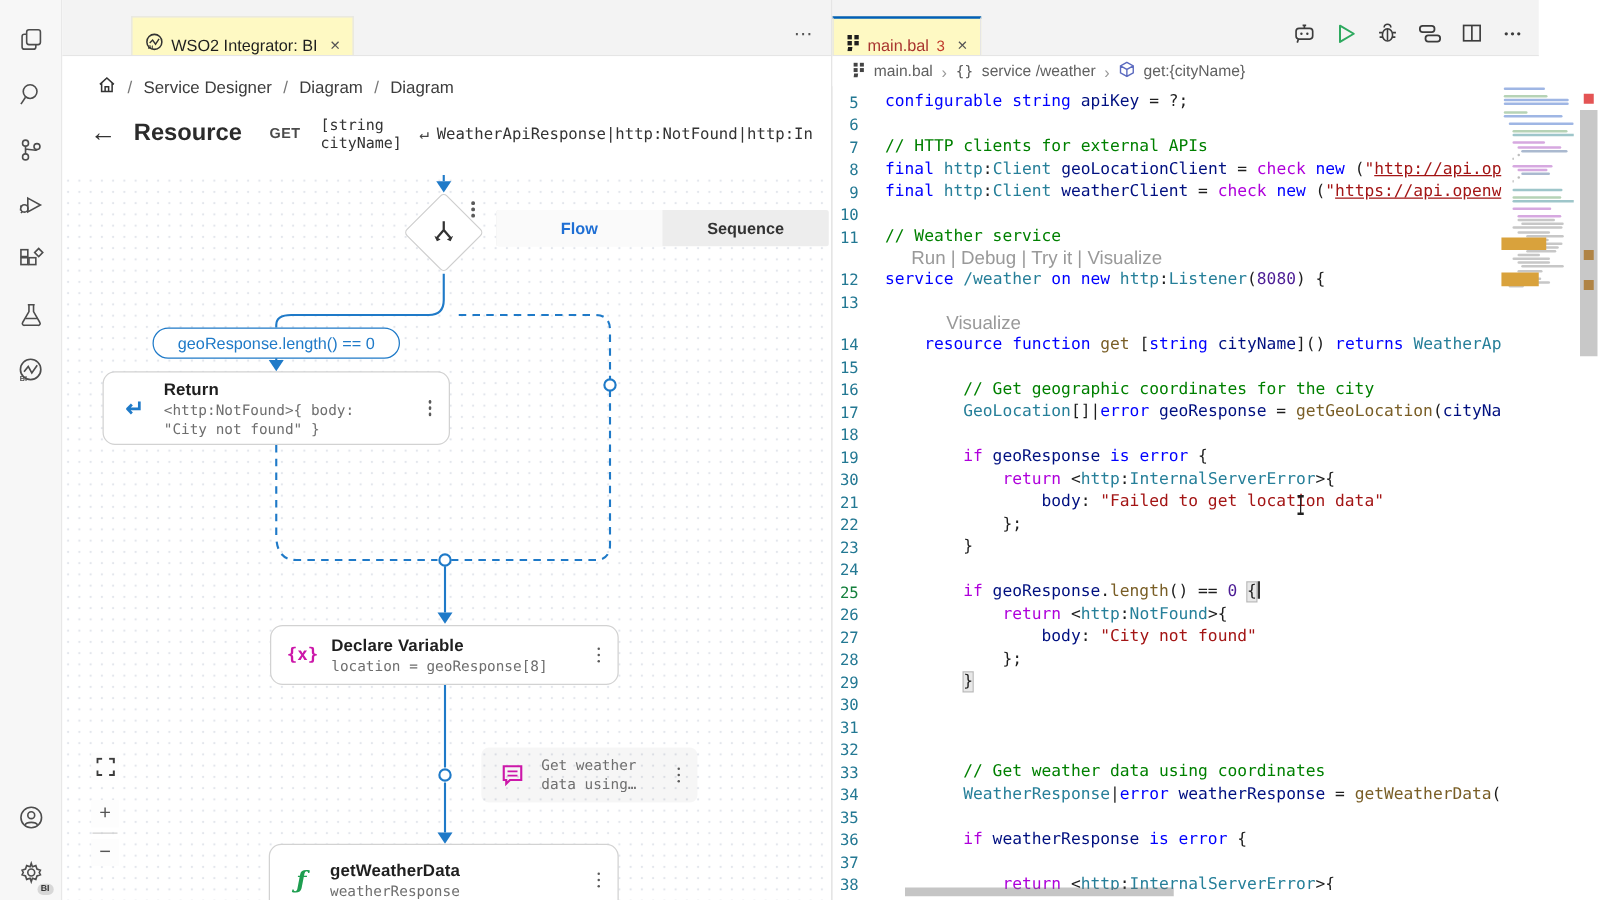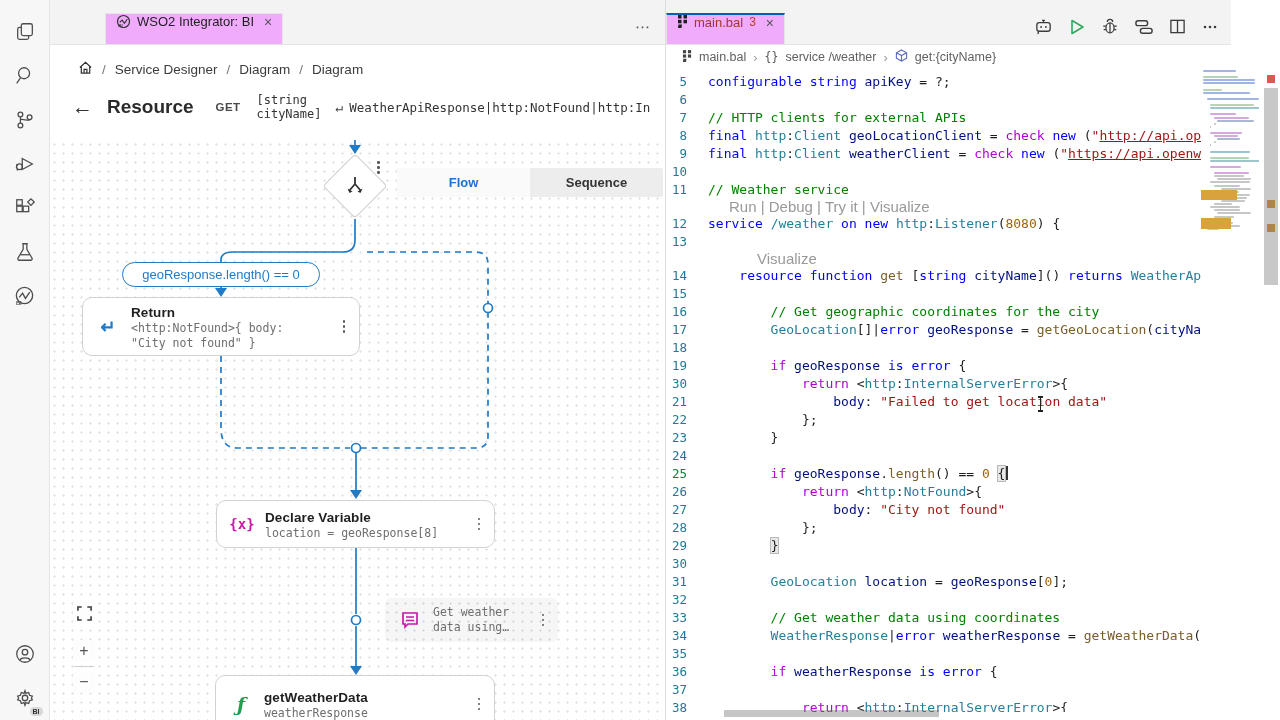--- a/index.html
+++ b/index.html
@@ -7,21 +7,21 @@
   .abs{position:absolute}
   
   #activity-bar{position:absolute;left:0;top:0;width:50px;height:720px;background:#f7f7f7;border-right:1px solid #e3e3e3;display:flex;flex-direction:column;align-items:center;padding-top:10px}
   .ab-item{width:40px;height:44px;display:flex;align-items:center;justify-content:center;color:#4d4d4d;cursor:pointer;position:relative}
   .ab-item svg{stroke:#4d4d4d;fill:none;stroke-width:1.4}
   .ab-spacer{flex:1}
   .ab-badge{position:absolute;right:2px;bottom:4px;background:#d7d7d7;color:#333;font-size:7px;font-weight:700;border-radius:5px;padding:0 3px;line-height:9px}
   
   #panel{position:absolute;left:50px;top:0;width:615px;height:720px;background:#fff}
   .tabbar{position:absolute;left:0;top:0;right:0;height:45px;background:#f3f3f3;border-bottom:1px solid #e5e5e5;display:flex;align-items:flex-end}
-  .tab{height:31px;background:#f0abfc;border:1px solid #e5e5e5;border-bottom:none;display:flex;align-items:flex-start;gap:6px;padding:0 10px;font-size:13px;position:relative}
+  .tab{height:31px;background:#fef9c3;border:1px solid #e5e5e5;border-bottom:none;display:flex;align-items:flex-end;gap:6px;padding:0 10px;font-size:13px;position:relative}
   .tab .close{color:#555;font-size:14px;margin-left:4px;cursor:pointer}
   .tabbar-more{margin-left:auto;margin-bottom:8px;margin-right:14px;color:#555;font-size:15px;letter-spacing:1px;cursor:pointer}
   #p-content{position:absolute;left:0;top:45px;width:615px;height:675px;background:#fff;overflow:hidden}
   .crumbs{position:absolute;left:28px;top:16px;display:flex;align-items:center;gap:9px;font-size:13.5px;color:#3c3c3c}
   .crumb-sep{color:#777}
   .res-header{position:absolute;left:16px;top:48px;width:598px;display:flex;align-items:center;overflow:hidden;white-space:nowrap}
   .back-arrow{font-size:21px;color:#333;margin:0 14px 0 6px;cursor:pointer}
   .res-title{font-size:19px;font-weight:700;color:#2b2b2b;margin-right:22px}
   .res-method{font-size:11.5px;font-weight:700;color:#4a4a4a;letter-spacing:.4px;margin-right:16px}
   .res-param{font-family:"DejaVu Sans Mono",monospace;font-size:12px;color:#333;line-height:14px;white-space:pre;margin-right:14px}
@@ -55,21 +55,21 @@
   .e-actions span{cursor:pointer;display:flex}
   .e-crumbs{position:absolute;left:0;top:45px;right:0;height:24px;display:flex;align-items:center;gap:7px;padding-left:16px;font-size:12.5px;color:#616161;background:#fff}
   .crumb-chev{color:#9a9a9a;font-size:13px}
   #code{position:absolute;left:0;top:69px;width:535px;height:643px;overflow:hidden;font-family:"DejaVu Sans Mono",monospace;font-size:13px;padding-top:4px}
   .crow{display:flex;height:18px;line-height:18px;white-space:pre}
   .crow .ln{width:42px;text-align:right;padding-right:21px;color:#237893;font-size:12.5px;flex:none}
   .crow.active .ln{color:#15803d}
   .lensrow{height:16px;line-height:16px;font-family:"Liberation Sans",sans-serif;font-size:15px;color:#999;padding-left:63px}
   .tok-kw{color:#0000ff}.tok-ctl{color:#af00db}.tok-type{color:#267f99}.tok-var{color:#001080}
   .tok-fn{color:#795e26}.tok-str{color:#a31515}.tok-url{color:#a31515;text-decoration:underline}
-  .tok-com{color:#008000}.tok-num{color:#a16207}.tok-pun{color:#1e1e1e}
+  .tok-com{color:#008000}.tok-num{color:#4c1d95}.tok-pun{color:#1e1e1e}
   .tok-brk{background:#e8e8e8;outline:1px solid #b9b9b9}
   .caret{display:inline-block;width:1.6px;height:14px;background:#333;vertical-align:-2px;margin-left:1px}
   #minimap{position:absolute;left:535px;top:69px;width:58px;height:643px;overflow:hidden}
   .mm-row{height:2px;margin:1.1px 0 0 2px;border-radius:1px;opacity:.65}
   .mm-orange{position:absolute;background:#d9a23c;left:0}
   #vscroll{position:absolute;left:597px;top:69px;width:16px;height:643px}
   #vthumb{position:absolute;left:1px;top:19px;width:14px;height:197px;background:rgba(110,110,110,.38)}
   .ruler-mark{position:absolute;width:8px;height:8px;left:4px}
   #hscroll{position:absolute;left:58px;bottom:3px;width:215px;height:7px;background:rgba(110,110,110,.4)}
   .ibeam{position:absolute;left:370px;top:396px;width:9px;height:16px;pointer-events:none}
@@ -408,21 +408,21 @@
       <div class="crow"><span class="ln">21</span><span><span class="tok-var">                body</span><span class="tok-pun">: </span><span class="tok-str">"Failed to get location data"</span></span></div>
       <div class="crow"><span class="ln">22</span><span><span class="tok-pun">            };</span></span></div>
       <div class="crow"><span class="ln">23</span><span><span class="tok-pun">        }</span></span></div>
       <div class="crow"><span class="ln">24</span><span></span></div>
       <div class="crow active"><span class="ln">25</span><span><span class="tok-ctl">        if </span><span class="tok-var">geoResponse</span><span class="tok-pun">.</span><span class="tok-fn">length</span><span class="tok-pun">() == </span><span class="tok-num">0</span><span class="tok-pun"> </span><span class="tok-brk">{</span><span class="caret"></span></span></div>
       <div class="crow"><span class="ln">26</span><span><span class="tok-ctl">            return </span><span class="tok-pun">&lt;</span><span class="tok-type">http</span><span class="tok-pun">:</span><span class="tok-type">NotFound</span><span class="tok-pun">&gt;{</span></span></div>
       <div class="crow"><span class="ln">27</span><span><span class="tok-var">                body</span><span class="tok-pun">: </span><span class="tok-str">"City not found"</span></span></div>
       <div class="crow"><span class="ln">28</span><span><span class="tok-pun">            };</span></span></div>
       <div class="crow"><span class="ln">29</span><span><span class="tok-pun">        </span><span class="tok-brk">}</span></span></div>
       <div class="crow"><span class="ln">30</span><span></span></div>
-      <div class="crow"><span class="ln">31</span><span><span class="tok-type">        GeoLocation</span><span class="tok-pun"> </span><span class="tok-var">location</span><span class="tok-pun"> = </span><span class="tok-var">geoResponse</span><span class="tok-pun">[</span><span class="tok-num">0</span><span class="tok-pun">];</span></span></div>
+      <div class="crow"><span class="ln">31</span></div>
       <div class="crow"><span class="ln">32</span><span></span></div>
       <div class="crow"><span class="ln">33</span><span><span class="tok-com">        // Get weather data using coordinates</span></span></div>
       <div class="crow"><span class="ln">34</span><span><span class="tok-type">        WeatherResponse</span><span class="tok-pun">|</span><span class="tok-kw">error</span><span class="tok-pun"> </span><span class="tok-var">weatherResponse</span><span class="tok-pun"> = </span><span class="tok-fn">getWeatherData</span><span class="tok-pun">(</span></span></div>
       <div class="crow"><span class="ln">35</span><span></span></div>
       <div class="crow"><span class="ln">36</span><span><span class="tok-ctl">        if </span><span class="tok-var">weatherResponse</span><span class="tok-pun"> </span><span class="tok-kw">is </span><span class="tok-kw">error</span><span class="tok-pun"> {</span></span></div>
       <div class="crow"><span class="ln">37</span><span></span></div>
       <div class="crow"><span class="ln">38</span><span><span class="tok-ctl">            return </span><span class="tok-pun">&lt;</span><span class="tok-type">http</span><span class="tok-pun">:</span><span class="tok-type">InternalServerError</span><span class="tok-pun">&gt;{</span></span></div>
     </div>
   <div class="ibeam">
       <i></i>

